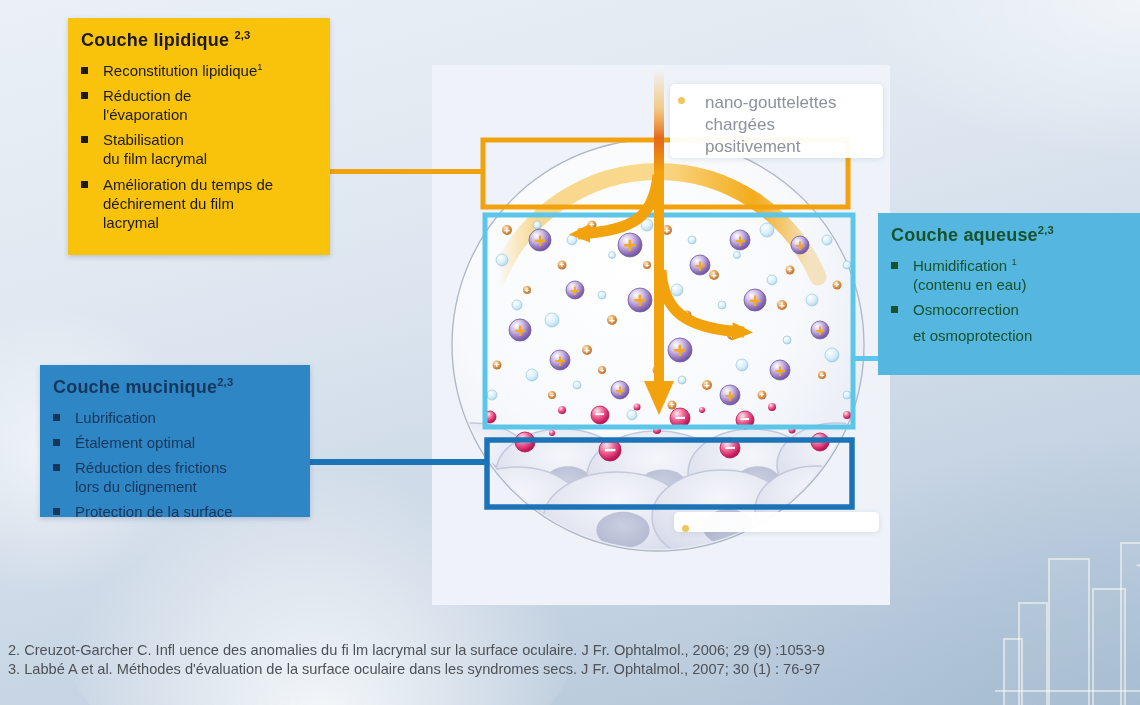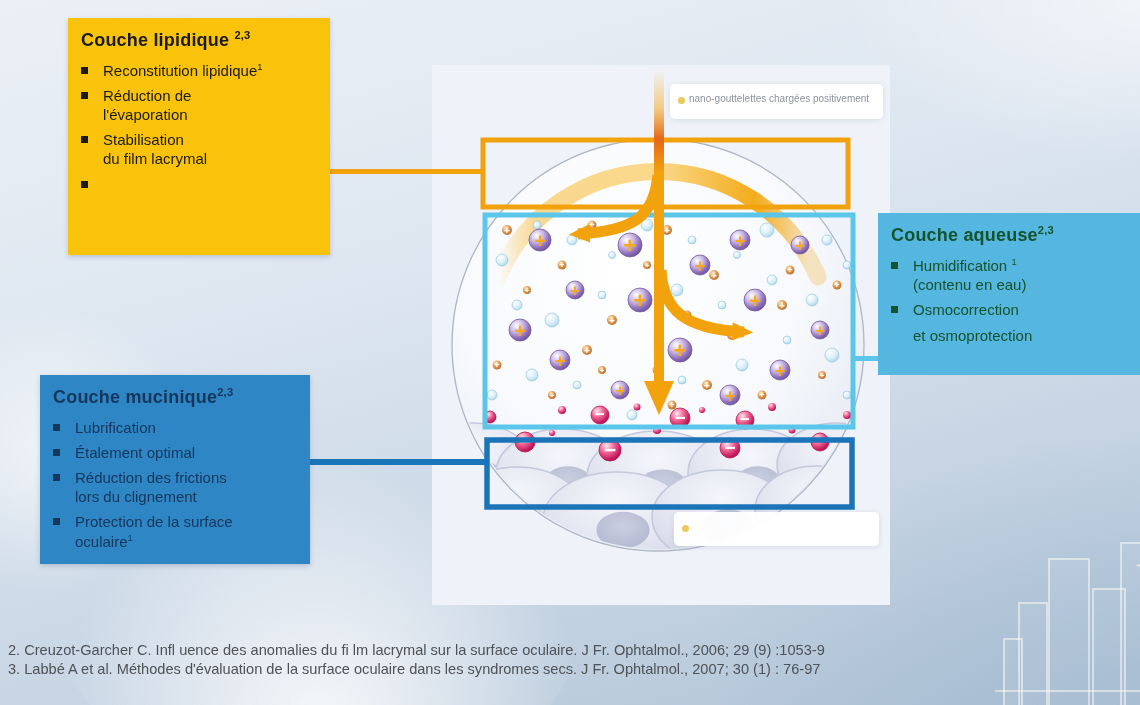--- a/index.html
+++ b/index.html
@@ -23,35 +23,35 @@
     background:radial-gradient(ellipse at 100% 100%,rgba(140,170,200,.35),rgba(140,170,200,0) 75%);}
   .sk{position:absolute;border:2px solid rgba(255,253,242,.5);background:rgba(255,255,255,.06)}
   .sk-arc{position:absolute;width:190px;height:210px;border:2px solid rgba(255,253,242,.55);
     border-color:rgba(255,253,242,.55) transparent transparent transparent;border-radius:50%;transform:rotate(38deg)}
   .sk-base{position:absolute;height:2px;background:rgba(255,253,242,.5)}
   
   .panel{position:absolute;left:432px;top:65px;width:458px;height:540px;background:#EFF3F9;}
   .connector{position:absolute}
   
   .float-label{position:absolute;background:rgba(255,255,255,.95);border-radius:5px;
-    padding:8px 9px 14px 8px;color:#8C929C;font-size:10px;line-height:1.3;display:flex;gap:4px;
+    padding:8px 9px 0 8px;color:#8C929C;font-size:17px;line-height:1.3;display:flex;gap:20px;
     box-shadow:0 1px 6px rgba(100,115,140,.18)}
   .dot{width:7px;height:7px;border-radius:50%;background:#EFC75E;margin-top:5px;flex:none}
   
   .info-box{position:absolute;padding:12px 13px;box-sizing:border-box;overflow:hidden;
     box-shadow:0 2px 5px rgba(40,70,110,.22)}
   .info-box h2{font-size:18px;line-height:1.15;margin:0 0 10px;font-weight:bold;letter-spacing:.2px}
   .info-box sup{font-size:62%;vertical-align:super;line-height:0}
   .info-box ul{list-style:none;margin:0;padding:0;font-size:15px;line-height:1.28}
   .info-box li{display:flex;gap:15px;margin-bottom:6px}
   .sq{width:7px;height:7px;background:currentColor;margin-top:6px;flex:none}
   .itx{display:block}
   .vgap{display:block;height:7px}
   .box-lipid{left:68px;top:18px;width:262px;height:237px}
-  .box-mucin{left:40px;top:375px;width:270px;height:189px}
+  .box-mucin{left:40px;top:365px;width:270px;height:152px}
   .box-aqueous{left:878px;top:213px;width:262px;height:162px;box-shadow:none}
   
   .refs{position:absolute;left:8px;top:641px;font-size:14.6px;color:#4E5257;line-height:1.33}
 </style>
 </head>
 <body>
 
 <div class="slide">
 
   <div class="bg-layer">
@@ -317,20 +317,21 @@
         <li>
           <span class="sq"></span>
           <span class="itx">Réduction de<br>l'évaporation</span>
         </li>
         <li>
           <span class="sq"></span>
           <span class="itx">Stabilisation<br>du film lacrymal</span>
         </li>
         <li>
           <span class="sq"></span>
+          <span class="itx">Amélioration du temps de<br>déchirement du film<br>lacrymal</span>
         </li>
       </ul>
   </div>
   <div class="info-box box-mucin" style="background: rgb(46, 134, 196); color: rgb(22, 54, 92);">
     <h2><span>Couche mucinique</span><sup>2,3</sup></h2>
     <ul>
         <li>
           <span class="sq"></span>
           <span class="itx">Lubrification</span>
         </li>

